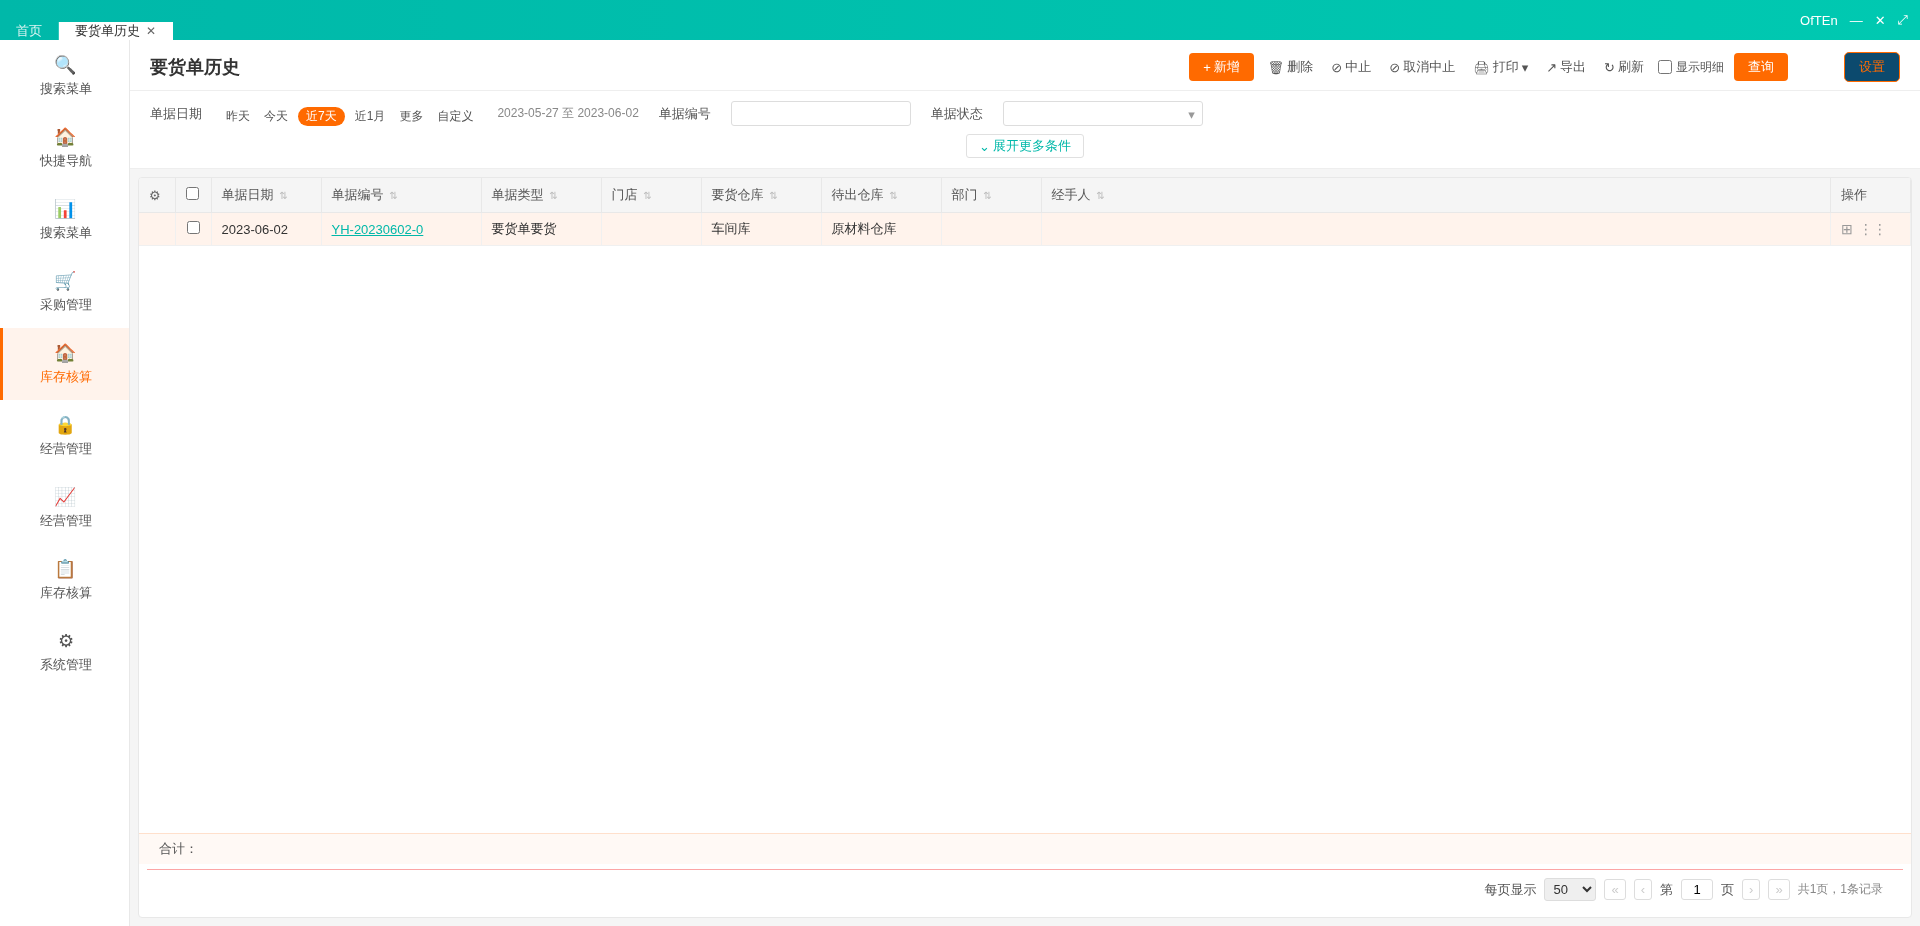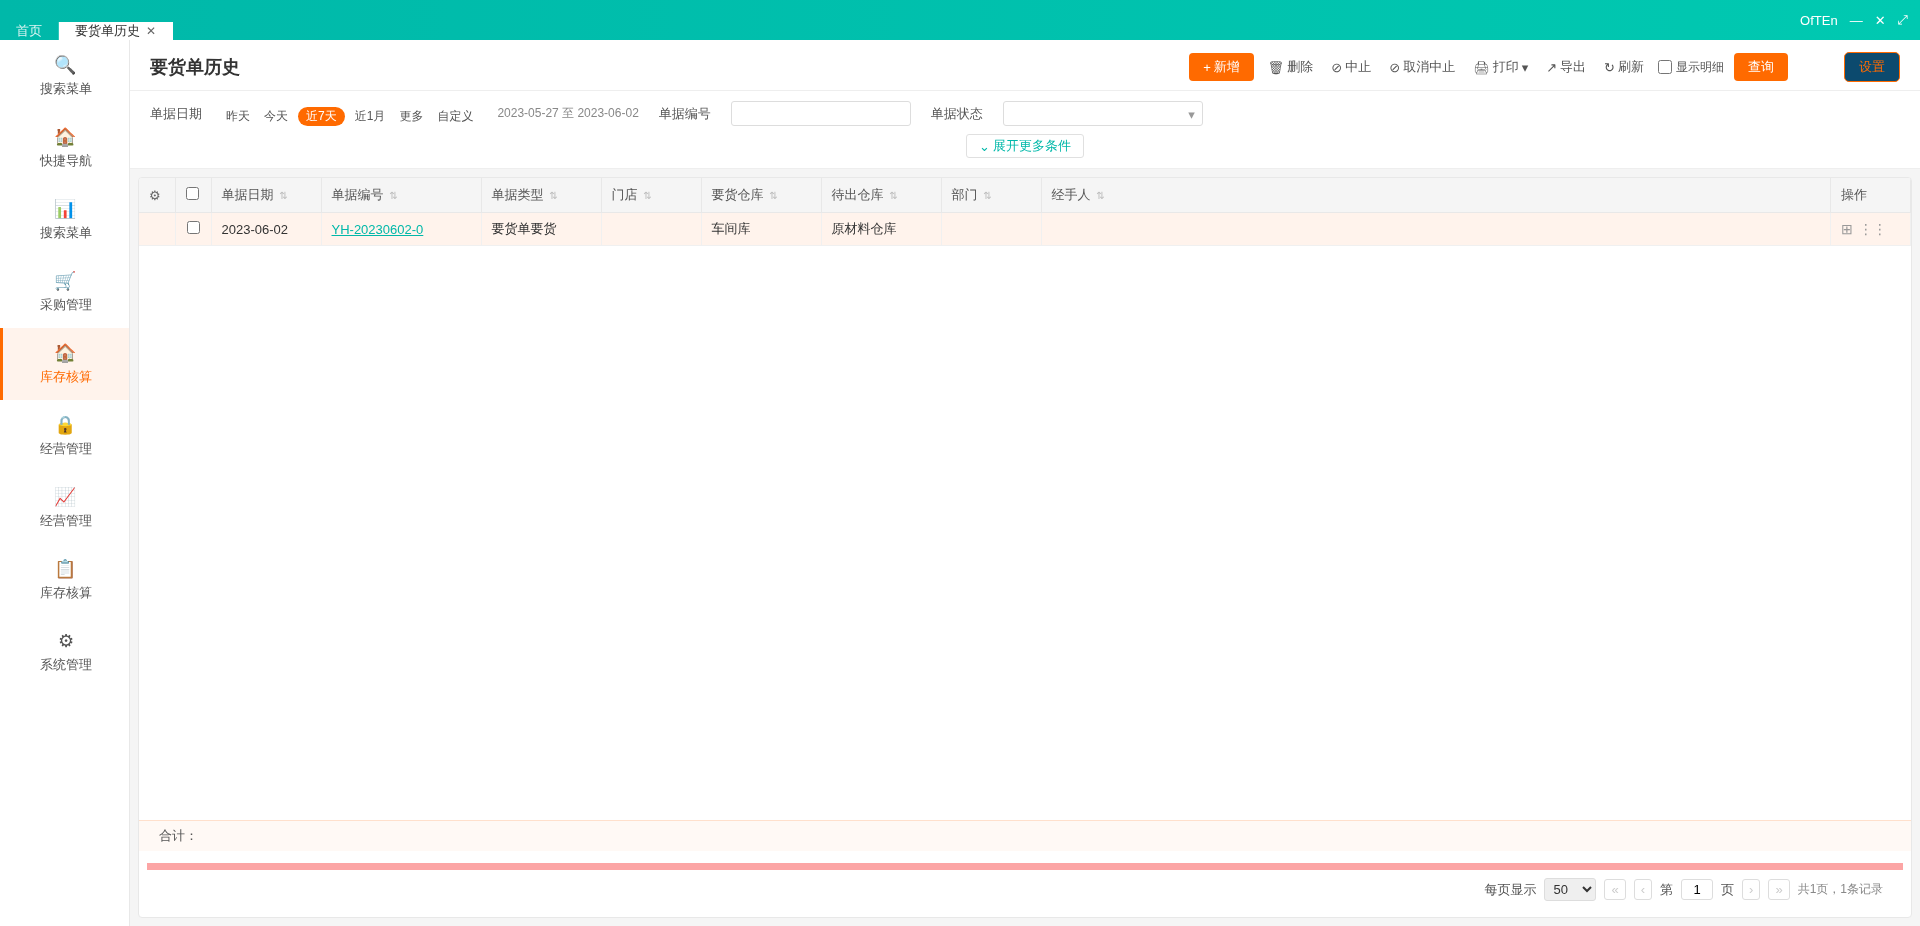--- a/index.html
+++ b/index.html
@@ -284,30 +284,30 @@
       border-top: 1px solid #ffe0cc;
       padding: 6px 20px;
       color: #555;
       font-size: 13px;
       flex-shrink: 0;
     }
 
     
     .pagination-bar {
       background: white;
-      border-top: 7px solid #fca5a5;
+      border-top: 1px solid #fca5a5;
       padding: 8px 20px;
       display: flex;
       align-items: center;
       justify-content: flex-end;
       gap: 8px;
       flex-shrink: 0;
       font-size: 13px;
       color: #555;
-      margin: 12px 8px 8px;
+      margin: 5px 8px 8px;
       border-radius: 0 0 4px 4px;
     }
     .page-size-select {
       border: 1px solid #ddd;
       border-radius: 3px;
       padding: 2px 4px;
       font-size: 13px;
       color: #333;
     }
     .page-btn {

